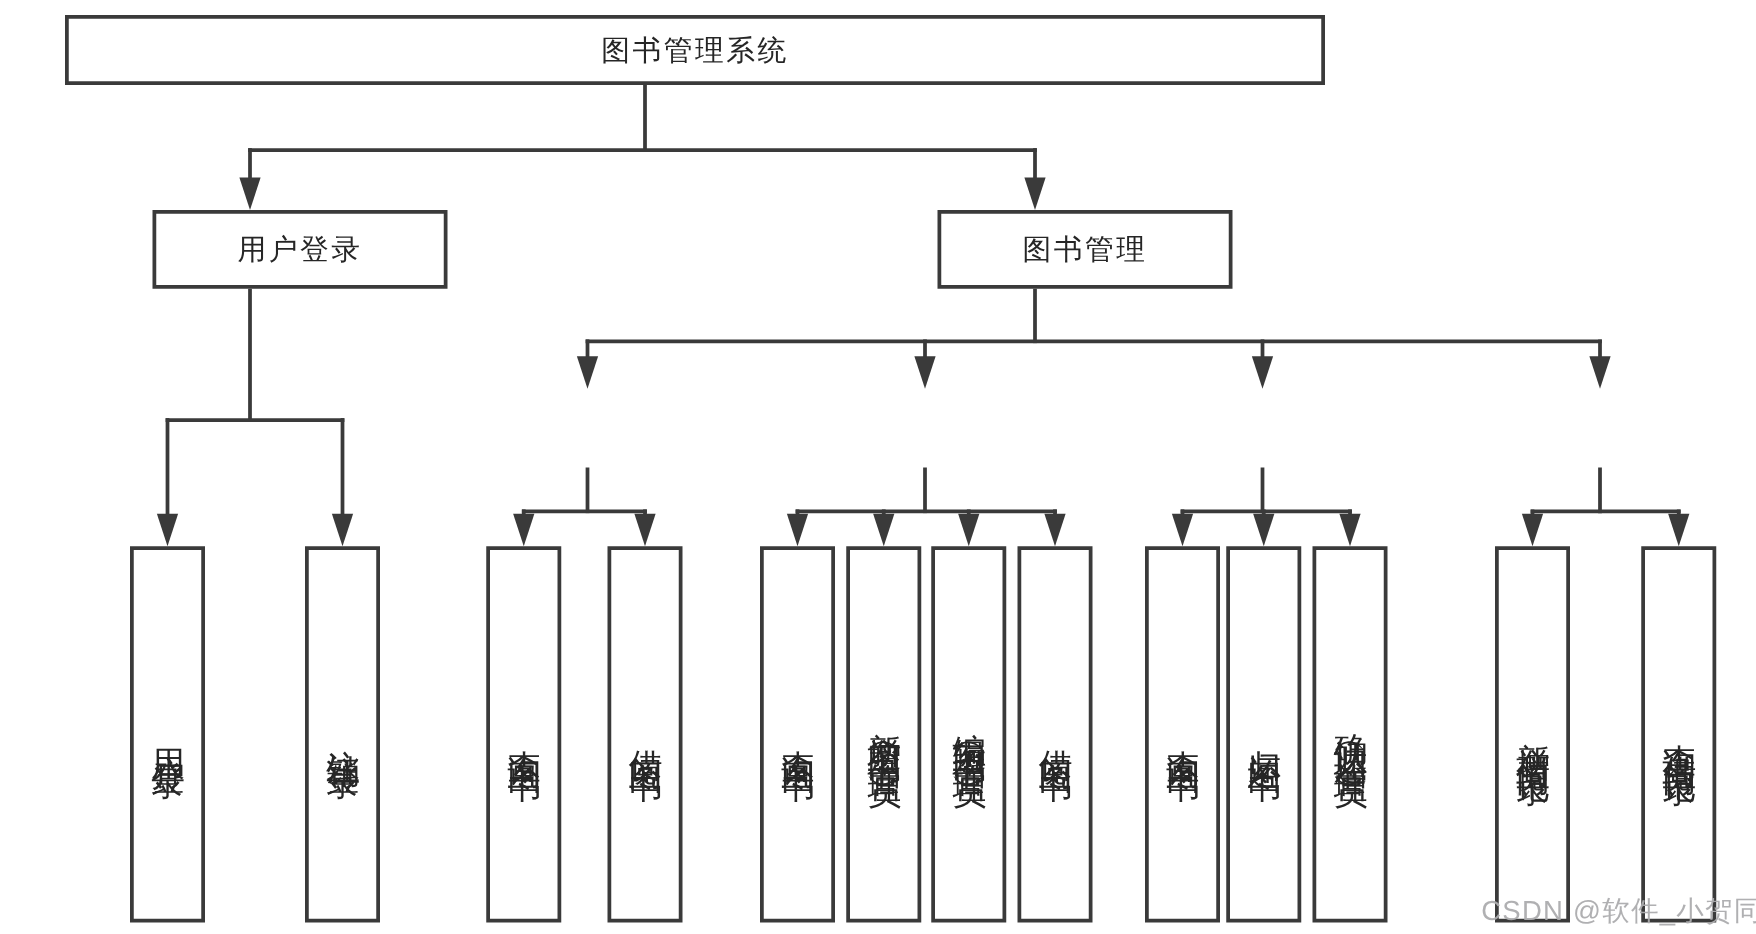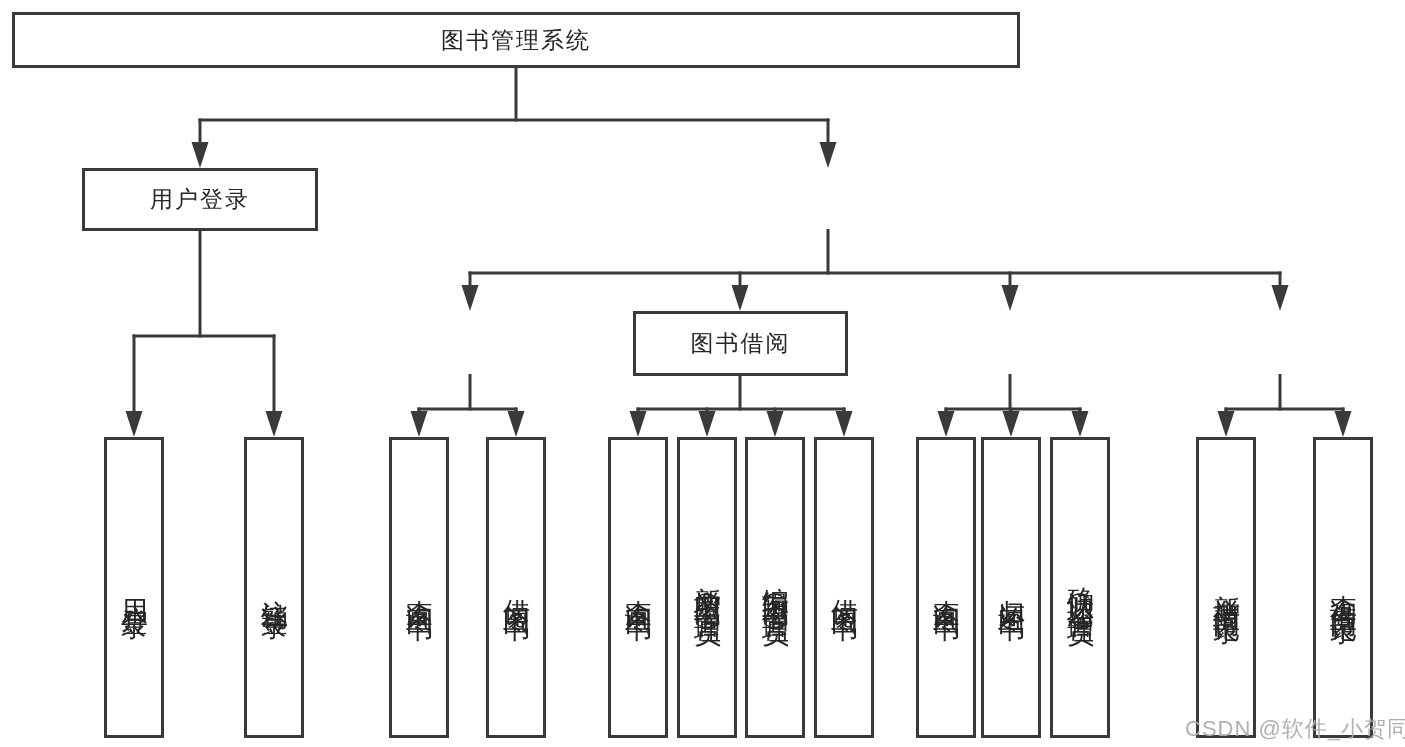--- a/index.html
+++ b/index.html
@@ -23,20 +23,21 @@
     height: 747px;
   }
   .box {
     position: absolute;
     box-sizing: border-box;
     border: 3px solid #3a3a3a;
     background: #ffffff;
     display: flex;
     align-items: center;
     justify-content: center;
+    margin-left: 40px;
   }
   .hlabel {
     font-size: 23px;
     letter-spacing: 2px;
     color: #262626;
     white-space: nowrap;
   }
   .root-label {
     font-size: 23px;
   }
@@ -153,24 +154,24 @@
     </g>
   </svg>
 
   <div class="box" style="left:12px; top:12px; width:1008px; height:56px;">
     <span class="hlabel root-label">图书管理系统</span>
   </div>
 
   <div class="box" style="left:82px; top:168px; width:236px; height:63px;">
     <span class="hlabel">用户登录</span>
   </div>
-
-  <div class="box" style="left:633px; top:311px; width:215px; height:65px;">
-    <span class="hlabel">图书借阅</span>
-  </div>
+  <div class="box" style="left:710px; top:168px; width:236px; height:63px;">
+    <span class="hlabel">图书管理</span>
+  </div>
+
 
   <div class="vbox" style="left:104px;">
     <span class="vlabel">用户登录</span>
   </div>
   <div class="vbox" style="left:244px;">
     <span class="vlabel">注销登录</span>
   </div>
 
   <div class="vbox" style="left:389px;">
     <span class="vlabel">查询图书</span>

